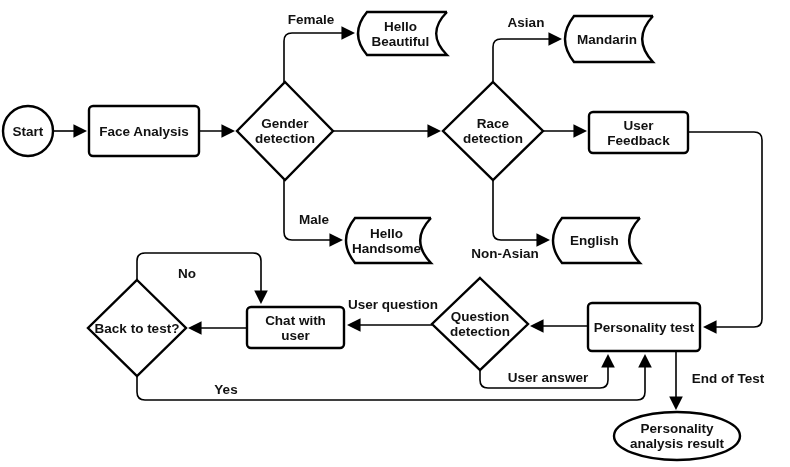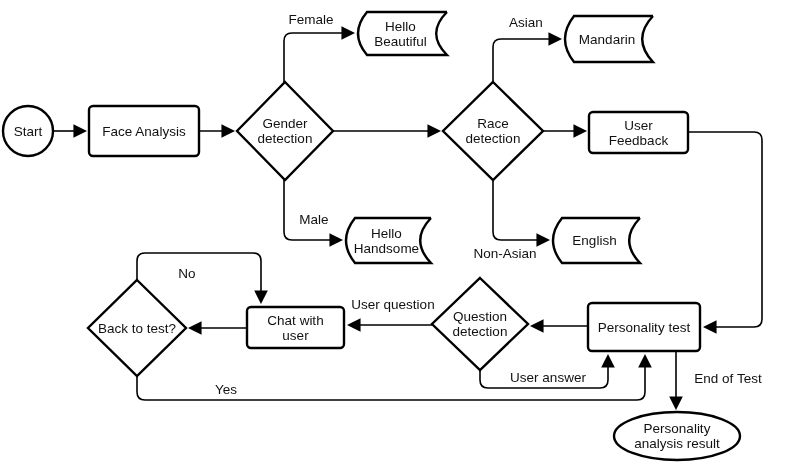--- a/index.html
+++ b/index.html
@@ -7,20 +7,21 @@
     padding: 0;
     background: #ffffff;
     font-family: "Liberation Sans", sans-serif;
   }
   .canvas-wrap {
     width: 790px;
     height: 467px;
     background: #ffffff;
     position: relative;
     overflow: hidden;
+    font-weight: bold;
   }
   svg { display: block; }
   .edge {
     fill: none;
     stroke: #000000;
     stroke-width: 1.6;
   }
   .shape {
     fill: #ffffff;
     stroke: #000000;

